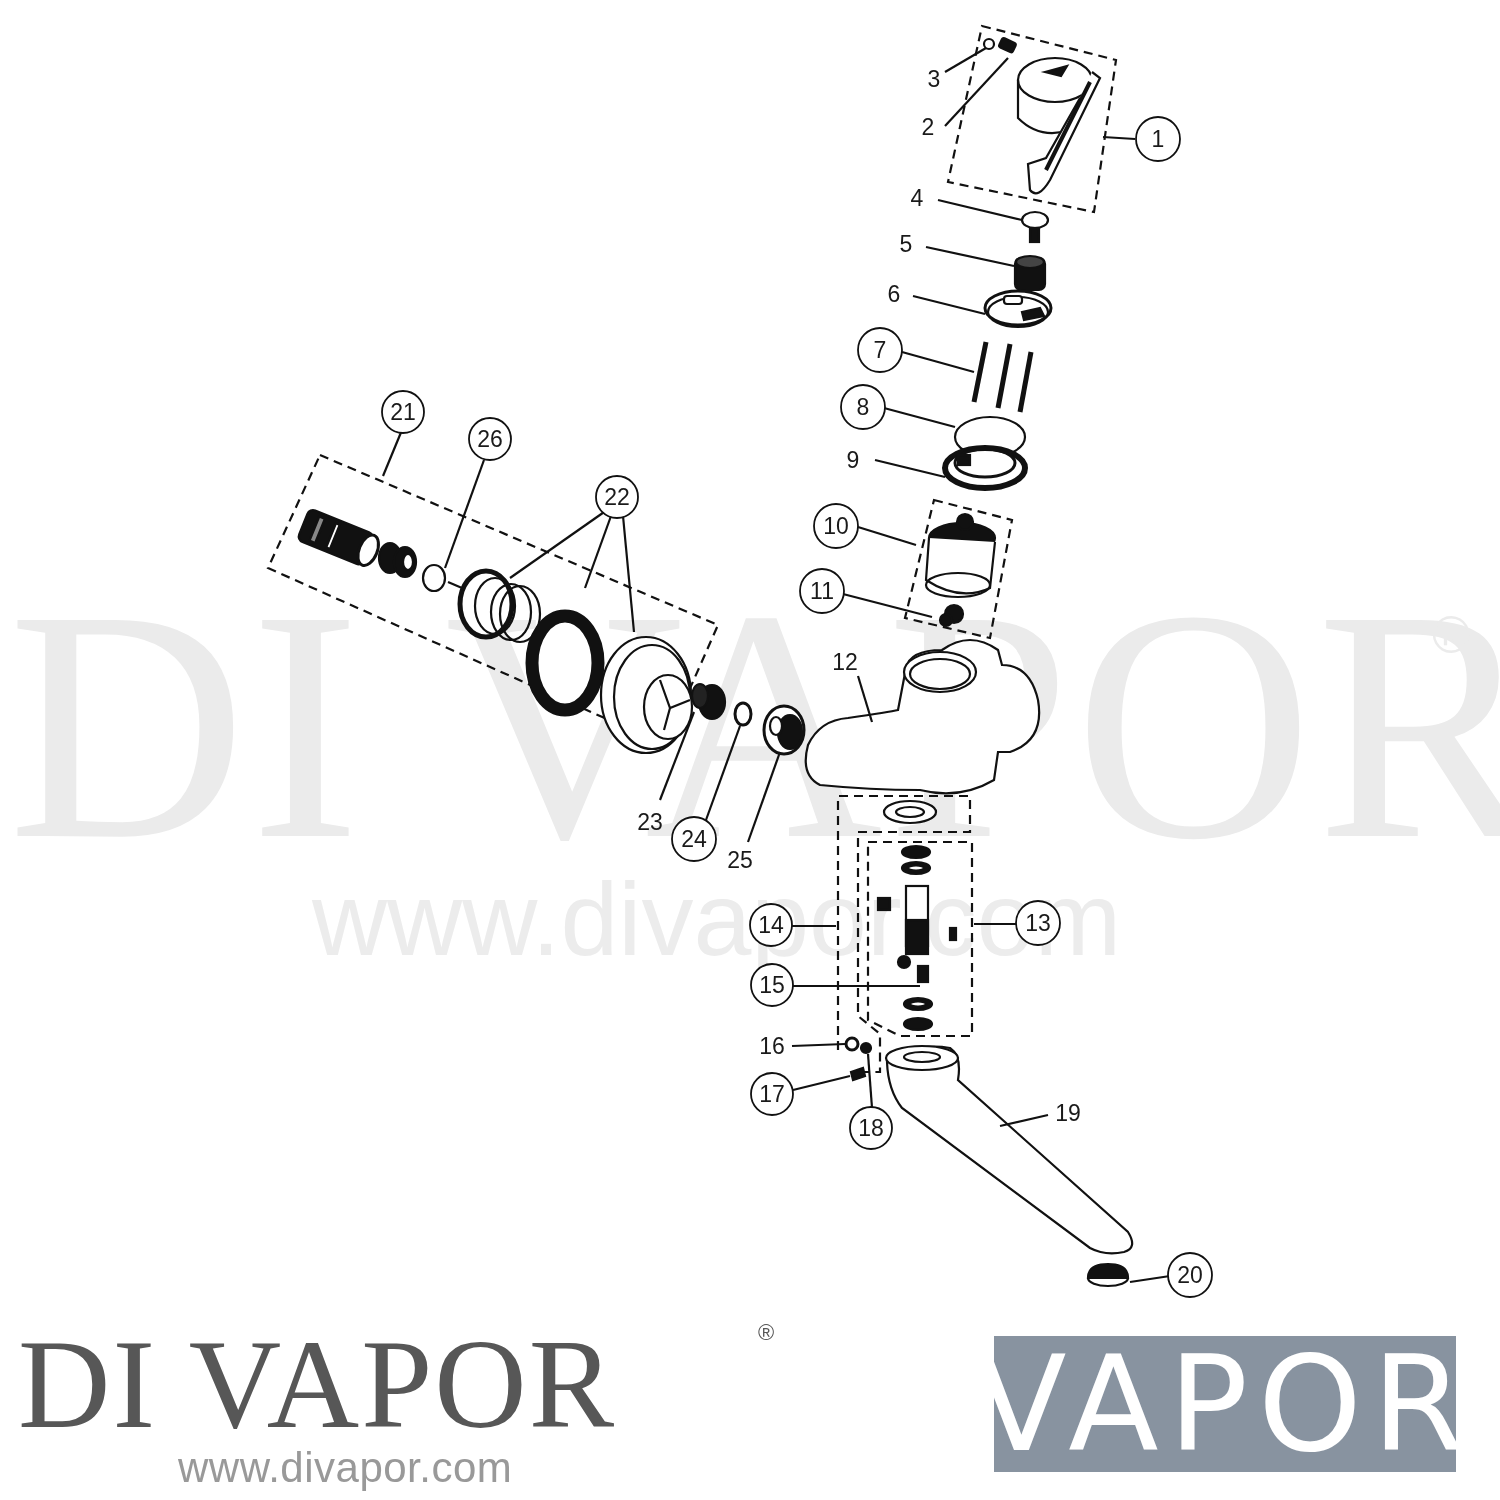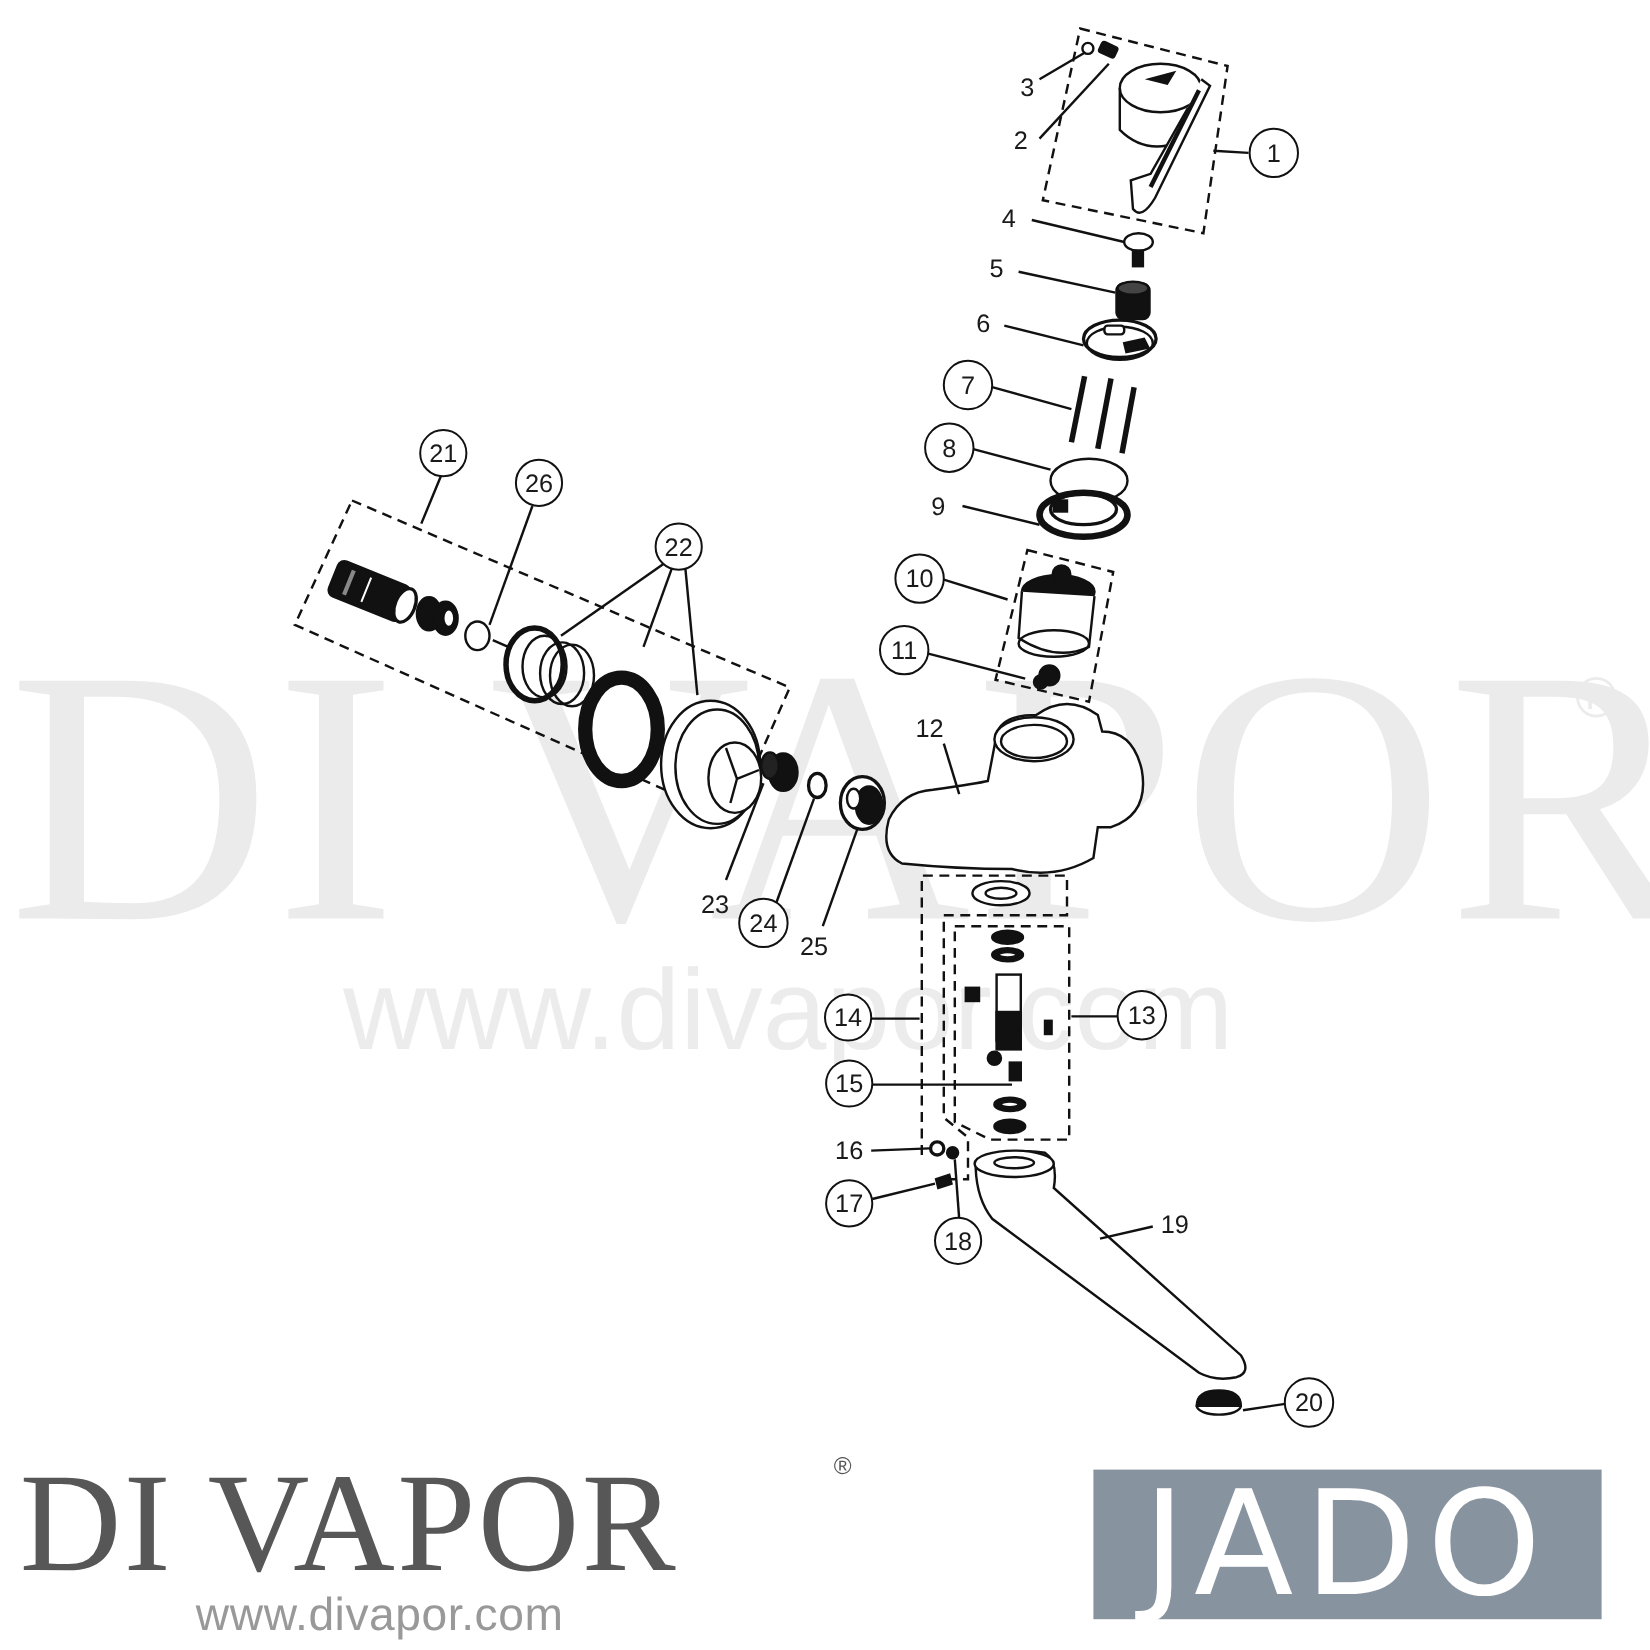--- a/index.html
+++ b/index.html
@@ -285,14 +285,14 @@
   </g>
 </svg>
 
 <div class="brand-left">
   <div class="brand-name">DI VAPOR</div>
   <div class="brand-reg">®</div>
   <div class="brand-url">www.divapor.com</div>
 </div>
 
 <div class="jado">
-  <span>JADO</span>
+  <span>VAPOR</span>
 </div>
 
 </body></html>

